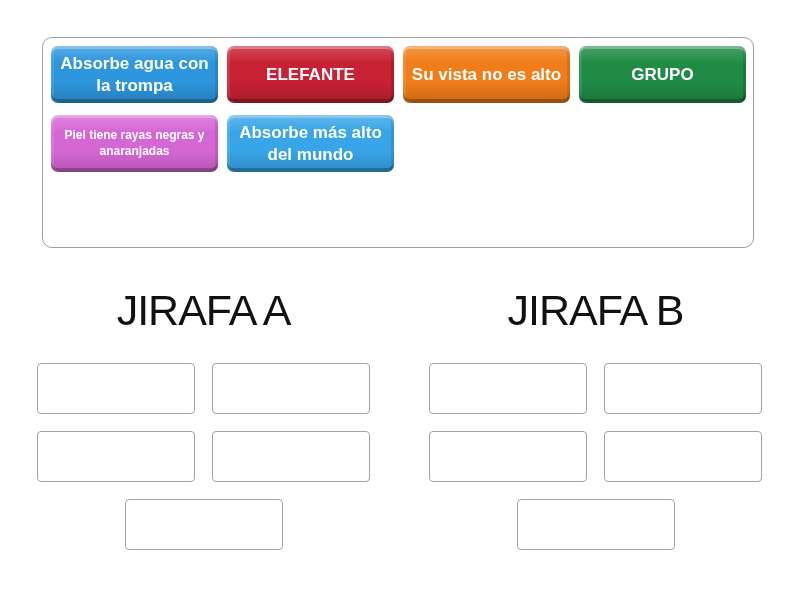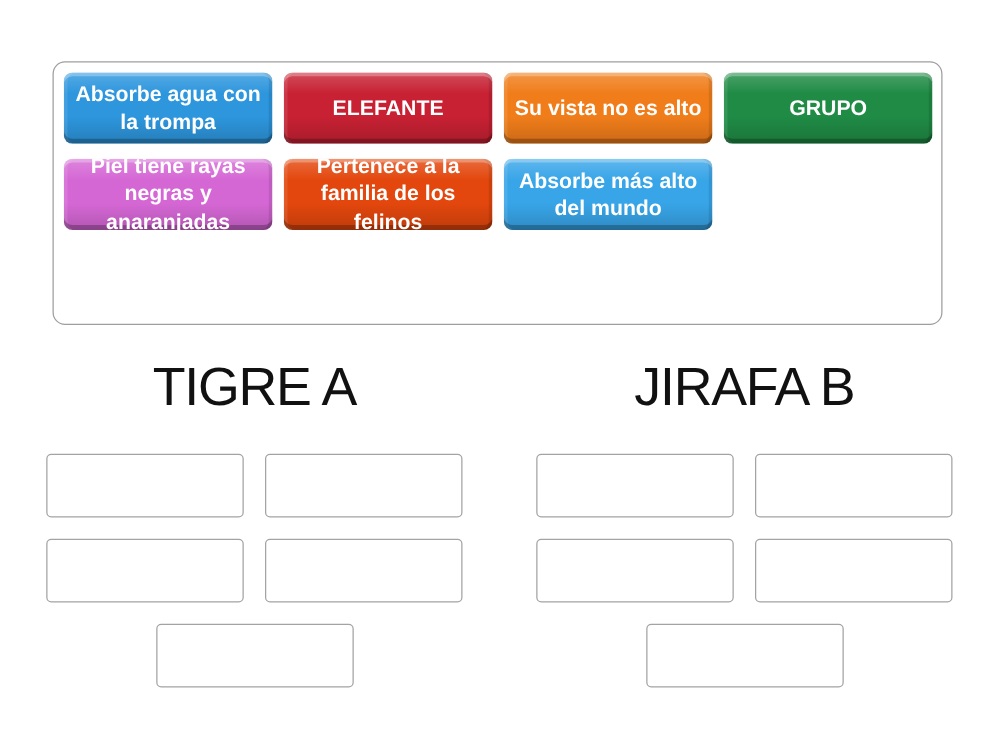--- a/index.html
+++ b/index.html
@@ -2,21 +2,21 @@
 <html><head>
 <meta charset="utf-8">
 <style>
   * { margin: 0; padding: 0; box-sizing: border-box; }
   html, body { width: 800px; height: 600px; background: #ffffff; overflow: hidden; }
   body { font-family: "Liberation Sans", sans-serif; position: relative; }
 
   
   .tray {
     position: absolute;
-    left: 42px; top: 49px;
+    left: 42px; top: 37px;
     width: 712px; height: 211px;
     background: #ffffff;
     border: 1px solid #9e9e9e;
     border-radius: 10px;
     display: grid;
     grid-template-columns: repeat(4, 167px);
     grid-auto-rows: 57px;
     gap: 12px 9px;
     padding: 8px;
     justify-content: start;
@@ -40,21 +40,21 @@
     display: flex;
     align-items: center;
     justify-content: center;
     text-align: center;
     padding: 4px 8px;
     cursor: pointer;
     user-select: none;
   }
   .tile .tile-label { line-height: 1.28; }
   .tile.large .tile-label { font-size: 17px; }
-  .tile.small .tile-label { font-size: 17px; line-height: 1.3; }
+  .tile.small .tile-label { font-size: 12px; line-height: 1.3; }
 
   
   .group-title {
     position: absolute;
     top: 286px;
     width: 333px;
     text-align: center;
     font-size: 43px;
     font-weight: 400;
     letter-spacing: -1px;
@@ -100,29 +100,26 @@
   </div>
   <div class="tile large" style="--tile-color: #f07d1a;">
     <span class="tile-label">Su vista no es alto</span>
   </div>
   <div class="tile large" style="--tile-color: #1f8b45;">
     <span class="tile-label">GRUPO</span>
   </div>
   <div class="tile small" style="--tile-color: #d567d5;">
     <span class="tile-label">Piel tiene rayas negras y anaranjadas</span>
   </div>
-  <div class="tile small" style="--tile-color: #e3470d;">
-    <span class="tile-label">Pertenece a la familia de los felinos</span>
-  </div>
   <div class="tile large" style="--tile-color: #38a5e8;">
     <span class="tile-label">Absorbe más alto del mundo</span>
   </div>
 </div>
 
-<div class="group-title title-a">TIGRE A</div>
+<div class="group-title title-a">JIRAFA A</div>
 <div class="group-title title-b">JIRAFA B</div>
 
 <div class="group group-a">
   <div class="slot"></div>
   <div class="slot"></div>
   <div class="slot"></div>
   <div class="slot"></div>
   <div class="slot center"></div>
 </div>
 

